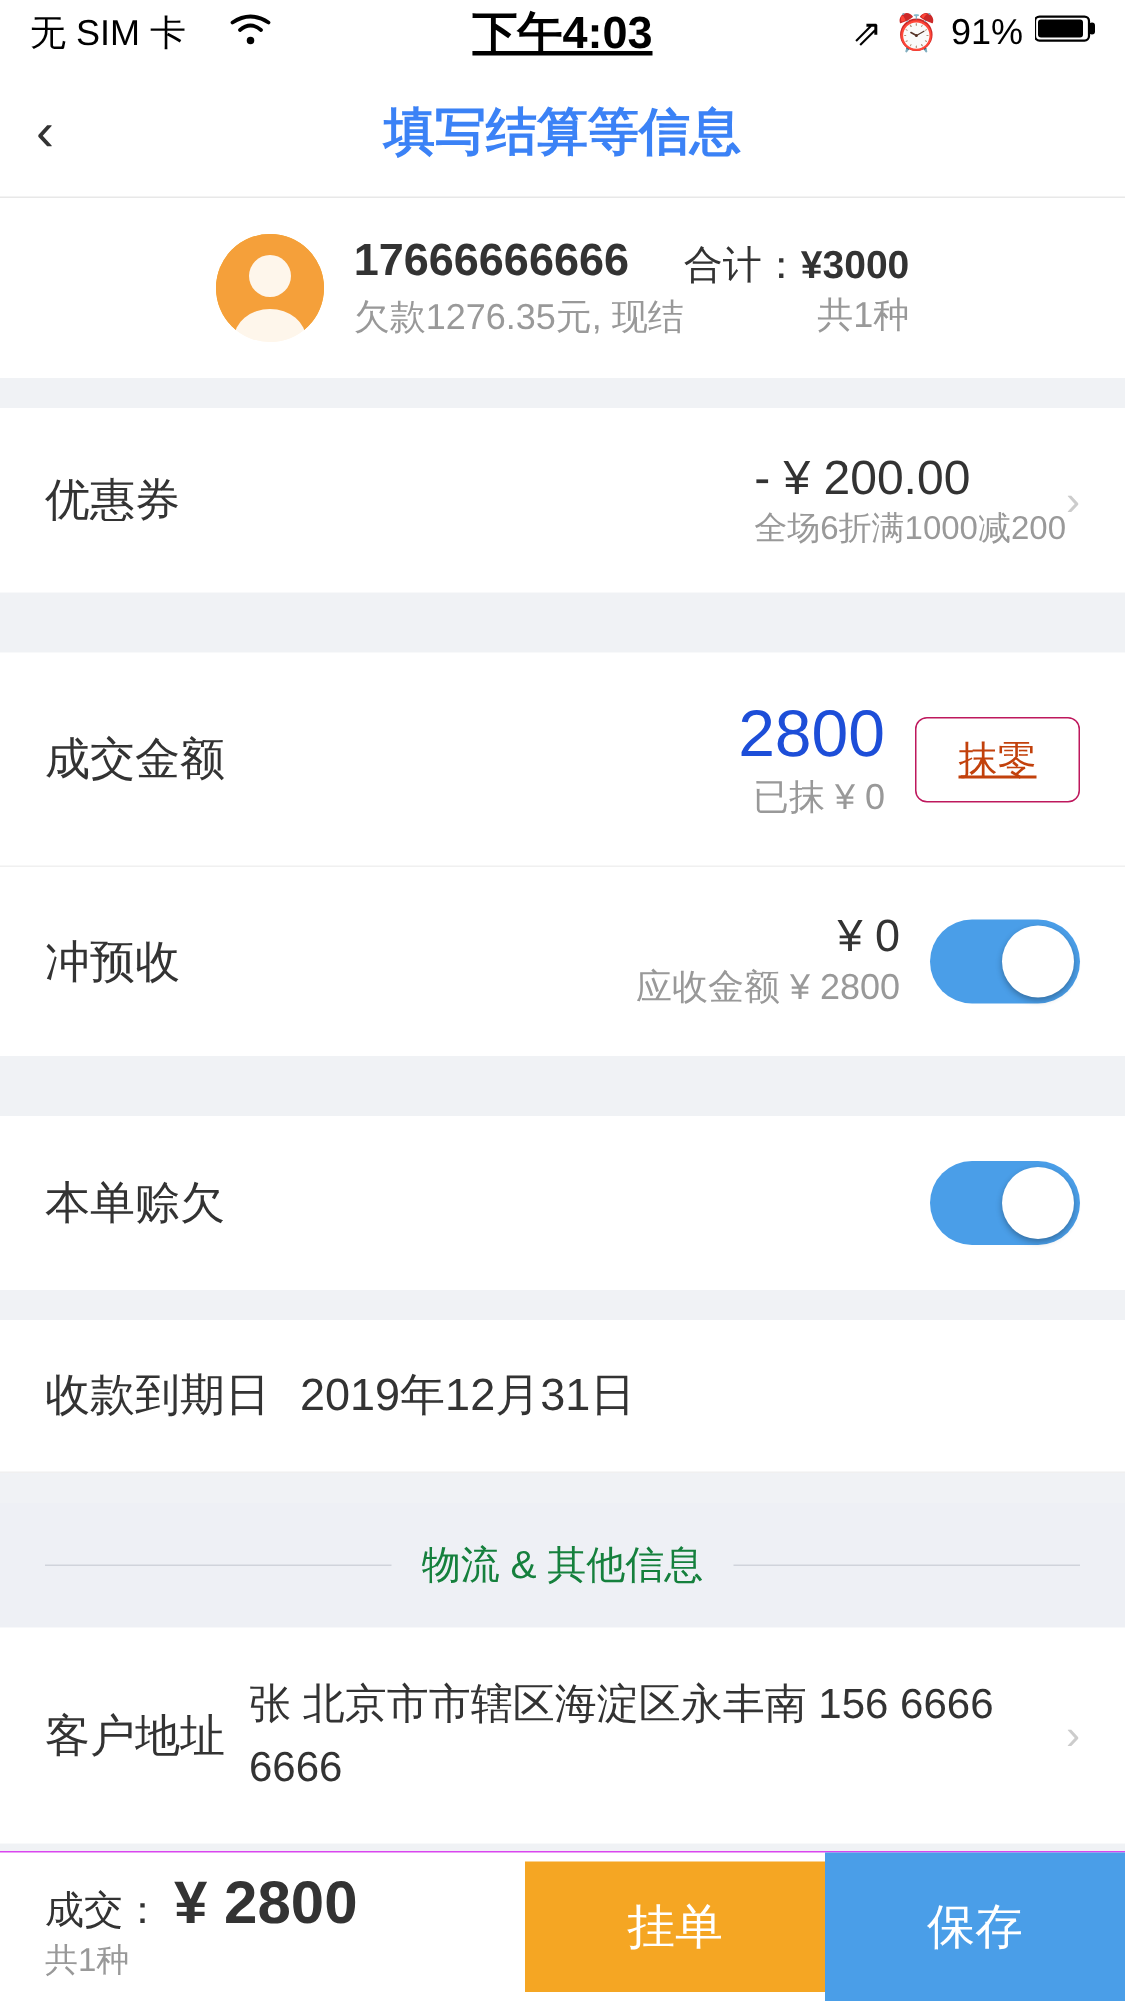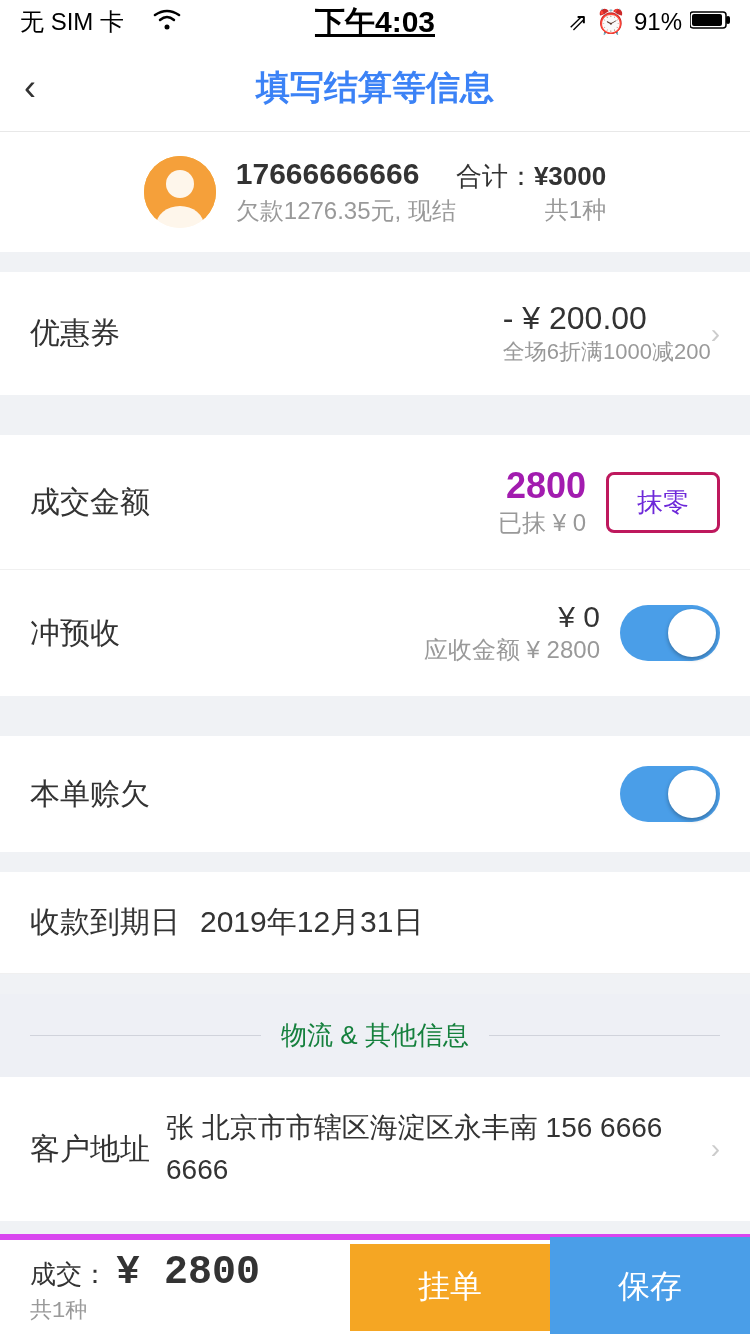--- a/index.html
+++ b/index.html
@@ -168,32 +168,33 @@
       min-width: 140px;
     }
     .form-value-right {
       display: flex;
       align-items: center;
       gap: 20px;
       flex: 1;
       justify-content: flex-end;
     }
     .amount-value {
-      font-size: 36px;
-      font-weight: 700;
-      color: #a21caf;
+      font-size: 44px;
+      font-weight: 400;
+      color: #1d4ed8;
     }
     .round-btn {
-      border: 3px solid #be185d;
+      border: 1px solid #be185d;
       border-radius: 8px;
       padding: 10px 28px;
       font-size: 26px;
-      color: #6d28d9;
-      background: #fff;
-      cursor: pointer;
+      color: #c2410c;
+      background: #fff;
+      cursor: pointer;
+      text-decoration: underline;
     }
     .amount-sub {
       font-size: 24px;
       color: #999;
       text-align: right;
     }
 
     
     .toggle-wrap {
       position: relative;
@@ -297,22 +298,21 @@
     
     .bottom-bar {
       position: fixed;
       bottom: 0;
       left: 0;
       width: 750px;
       height: 100px;
       background: #fff;
       display: flex;
       align-items: center;
-      border-top: 6px solid #d946ef;
-      font-family: Liberation Mono, monospace;
+      border-top: 1px solid #d946ef;
     }
     .bottom-summary {
       flex: 1;
       padding: 0 30px;
       display: flex;
       flex-direction: column;
     }
     .bottom-deal {
       font-size: 26px;
       color: #333;

